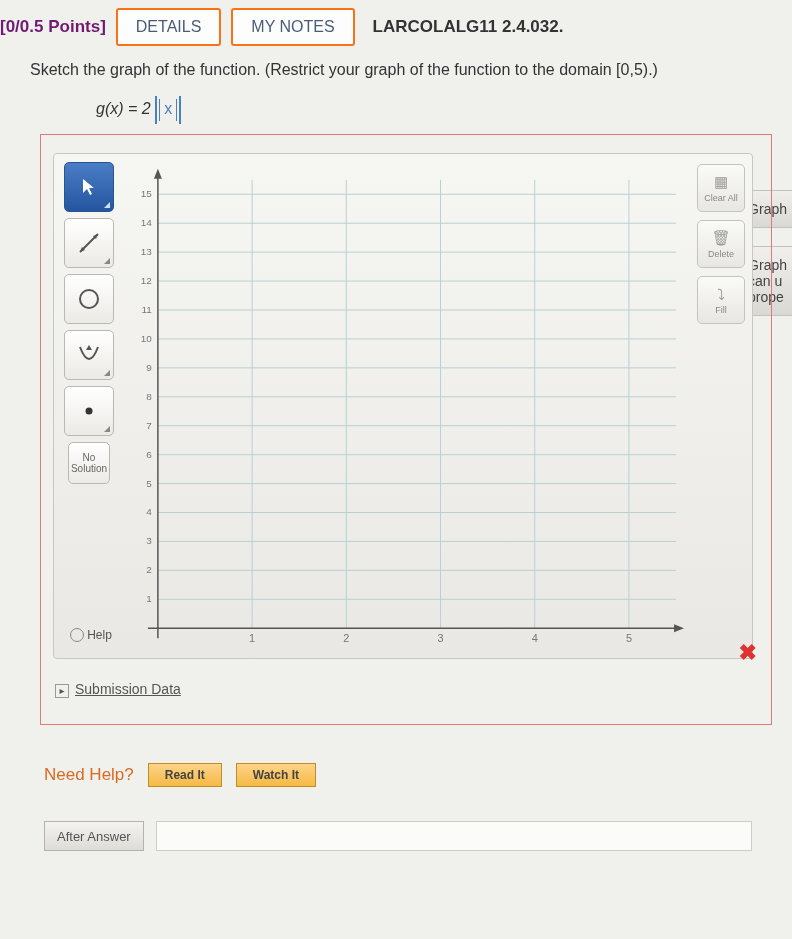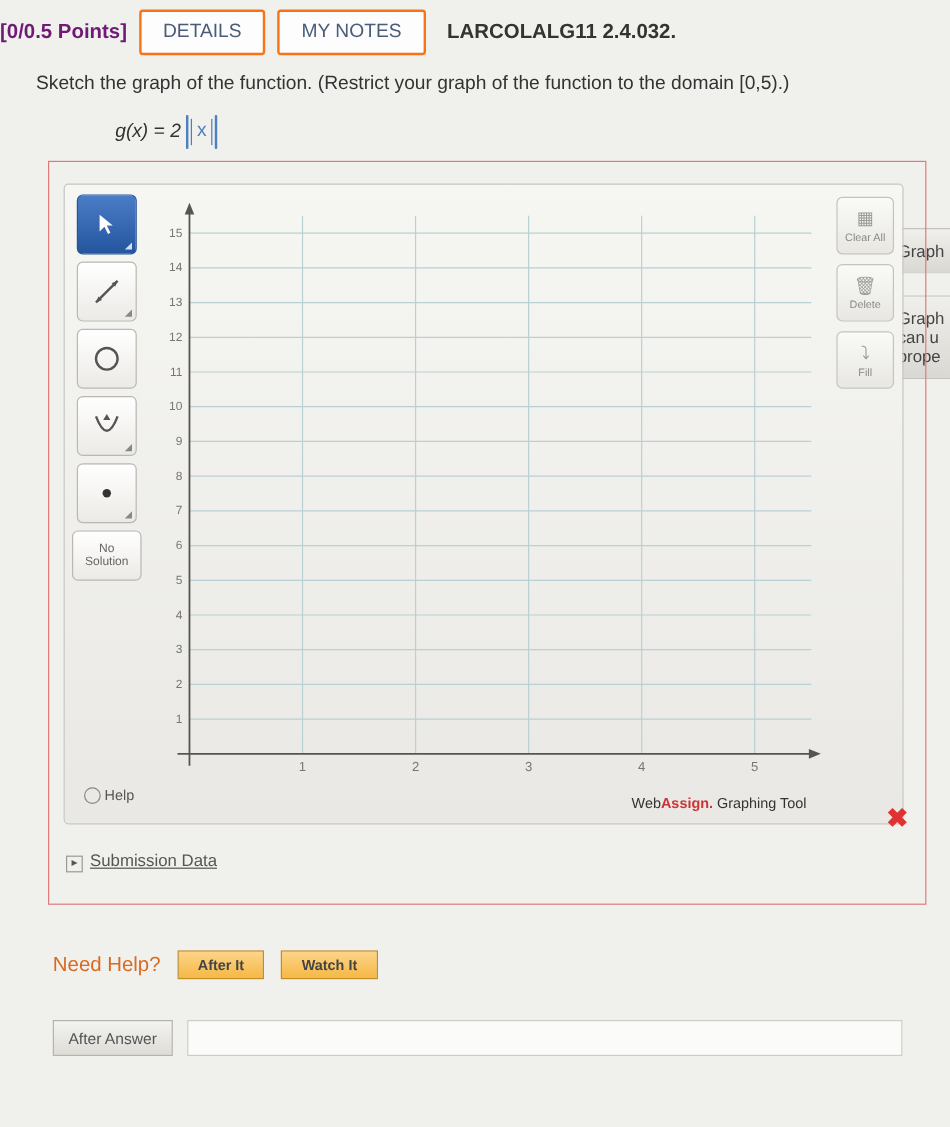--- a/index.html
+++ b/index.html
@@ -73,21 +73,21 @@
     cursor:pointer;
     position:relative;
   }
   .tool-btn.selected {
     background: linear-gradient(#4a7dc5,#2456a0);
     border-color:#2a5394;
   }
   .tool-btn .corner { position:absolute; right:3px; bottom:3px; width:0;height:0; border-left:6px solid transparent; border-bottom:6px solid #888;}
   .tool-btn.selected .corner{ border-bottom-color:#cfe0f5;}
   .nosol {
-    width:58px; height:42px; font-size:10px; text-align:center;
+    width:42px; height:42px; font-size:10px; text-align:center;
     border:1px solid #b9b8b3; border-radius:5px;
     background:linear-gradient(#ffffff,#eceae6);
     display:flex; align-items:center; justify-content:center;
     color:#666; line-height:1.1; cursor:pointer;
   }
   .help-link { margin-top: auto; padding: 6px 0 8px 4px; font-size:12px; color:#555; cursor:pointer; display:flex; align-items:center; gap:3px;}
   .help-link::before{ content:''; width:12px; height:12px; border:1px solid #888; border-radius:50%; display:inline-block;}
   
   .grid-area {
     flex:1;
@@ -263,23 +263,20 @@
             <text x="24" y="32.51612903225805">15</text>
           </g>
         <g id="x-lbls" font-size="11" fill="#777" text-anchor="middle">
             <text x="124.54545454545455" y="479">1</text>
             <text x="219.0909090909091" y="479">2</text>
             <text x="313.6363636363636" y="479">3</text>
             <text x="408.1818181818182" y="479">4</text>
             <text x="502.7272727272727" y="479">5</text>
           </g>
       </svg>
-      <div class="credit">
-        <span>Web</span><b>Assign.</b><span> Graphing Tool</span>
-      </div>
     </div>
 
     <div class="right-tools">
       <div class="rt-btn">
         <span class="ico">▦</span>
         <span>Clear All</span>
       </div>
       <div class="rt-btn">
         <span class="ico">🗑</span>
         <span>Delete</span>
@@ -290,20 +287,20 @@
       </div>
     </div>
   </div>
 
   <div class="sub-data"><span>Submission Data</span></div>
   <div class="red-x">✖</div>
 </div>
 
 <div class="need-help">
   <span class="need-help-label">Need Help?</span>
-  <button class="orange-btn">After It</button>
+  <button class="orange-btn">Read It</button>
   <button class="orange-btn">Watch It</button>
 </div>
 
 <div class="submit-row">
   <button class="submit-btn">After Answer</button>
   <div class="ans-box"></div>
 </div>
 
 </body></html>

